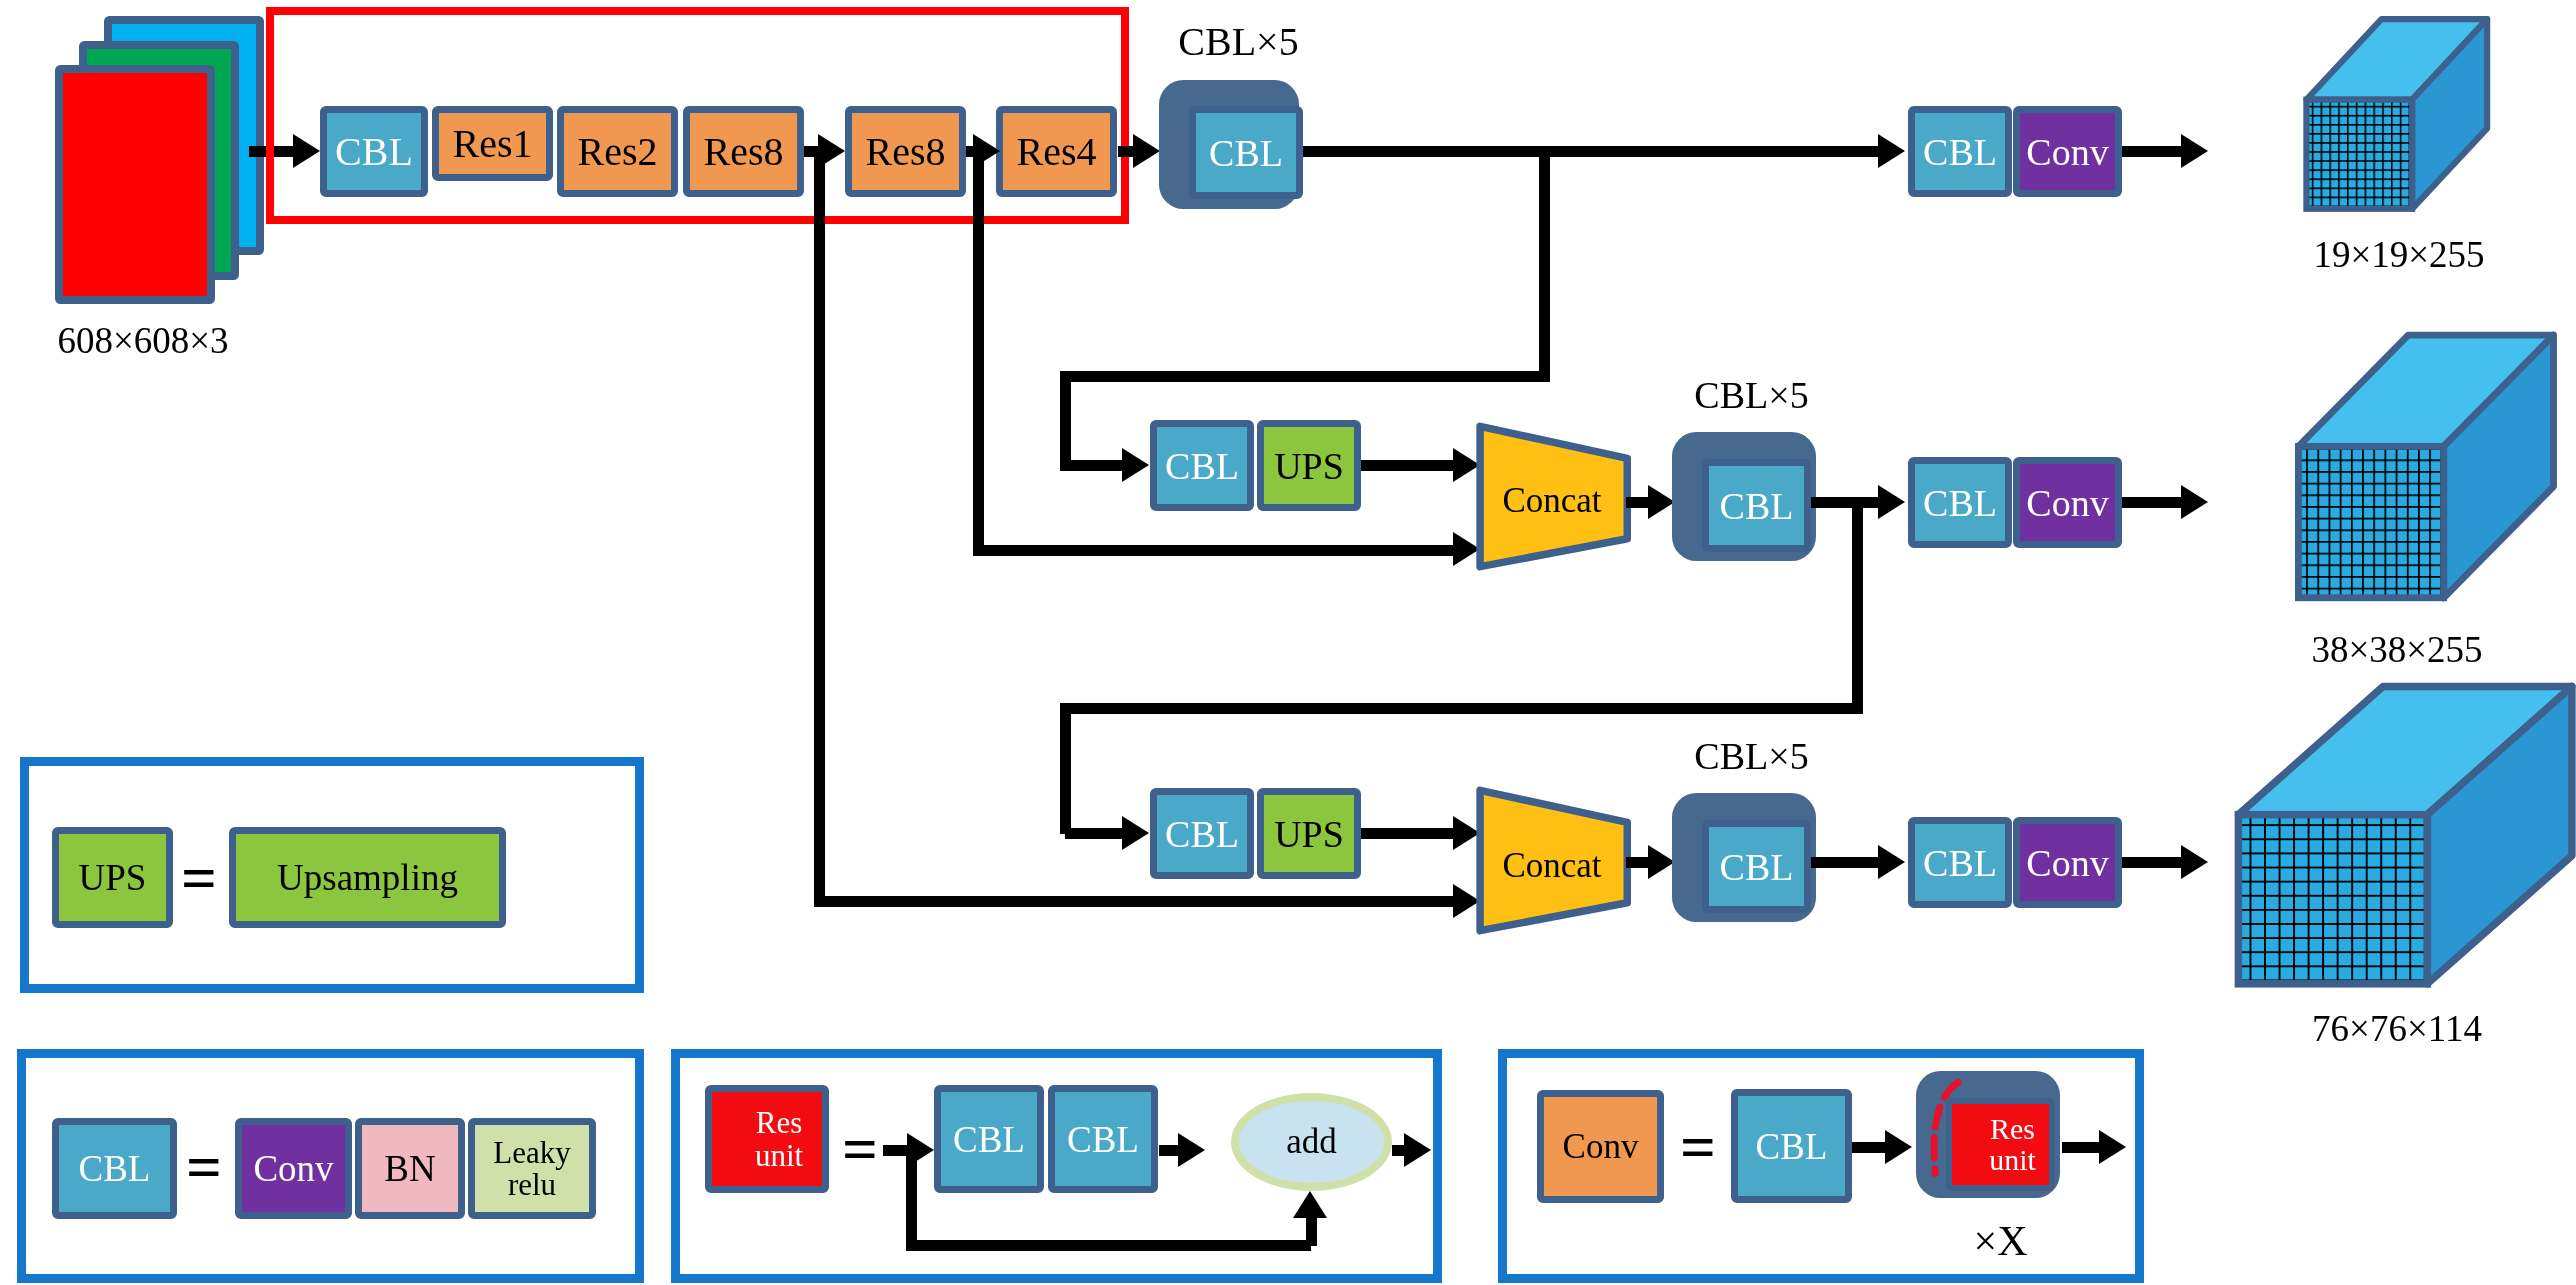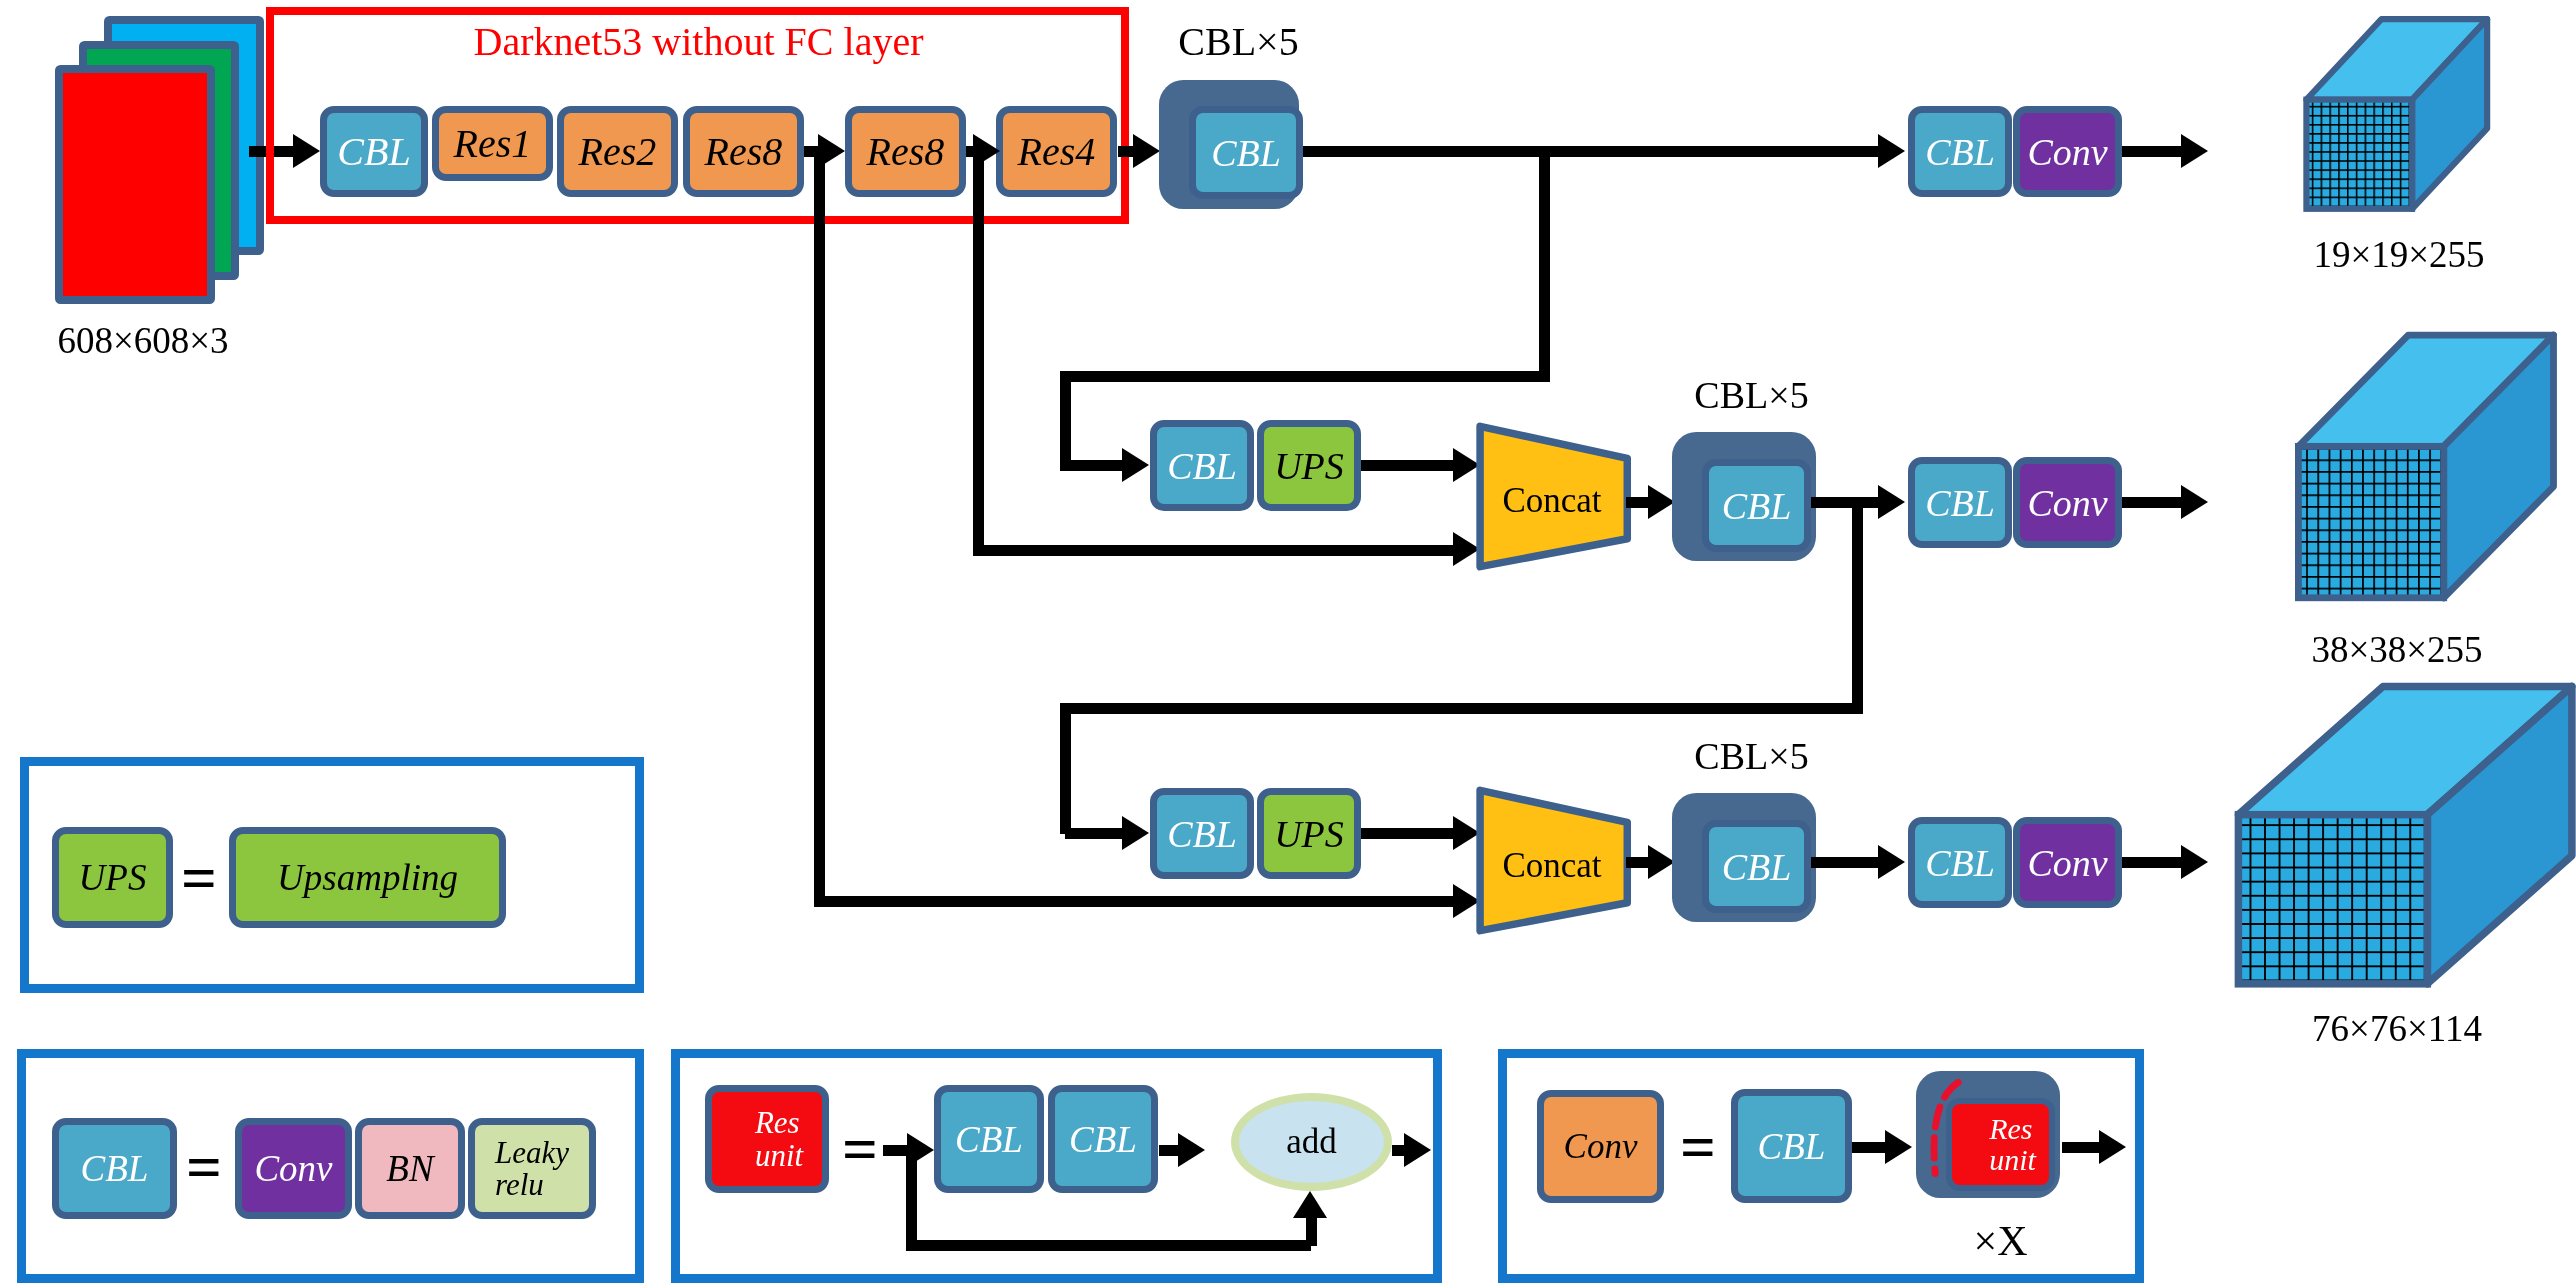--- a/index.html
+++ b/index.html
@@ -6,22 +6,22 @@
     --slate:#3D608C; --stack:#47688F; --teal:#4AA9C8; --orange:#F0984F;
     --green:#8CC63F; --yellow:#FFC013; --purple:#7030A0; --pink:#EFB9BF;
     --palegreen:#CFE0A8; --redbright:#FF0000; --resred:#F40B12;
     --legendblue:#1577CB; --inputblue:#00B0F0; --inputgreen:#00A651;
     --cubefront:#29ABE2; --cubetop:#45BFEE; --cubeside:#2A96D2; --line:#000000;
   }
   html,body{margin:0;padding:0;background:#fff;}
   #canvas{position:relative;width:2576px;height:1286px;background:#fff;overflow:hidden;
           font-family:"Liberation Serif","DejaVu Serif",serif;}
   .block{position:absolute;box-sizing:border-box;border:7.5px solid var(--slate);
-         border-radius:14px;display:flex;align-items:center;justify-content:center;
-         font-size:40px;line-height:1.0;text-align:left;font-style:italic;}
+         border-radius:6px;display:flex;align-items:center;justify-content:center;
+         font-size:40px;line-height:1.0;text-align:center;}
   .teal{background:var(--teal);color:#fff;}
   .orangeb{background:var(--orange);color:#000;}
   .greenb{background:var(--green);color:#000;}
   .purpleb{background:var(--purple);color:#fff;}
   .pinkb{background:var(--pink);color:#000;}
   .paleb{background:var(--palegreen);color:#000;}
   .redb{background:var(--resred);color:#fff;padding-left:24px;}
   .stackback{position:absolute;box-sizing:border-box;background:var(--stack);border-radius:24.5px;}
   .panel{position:absolute;box-sizing:border-box;border:8.9px solid var(--slate);border-radius:5.5px;}
   .ln{position:absolute;background:var(--line);}
@@ -45,21 +45,20 @@
 
   <div class="panel" style="left:104px;top:16.4px;width:160px;height:239px;background:var(--inputblue);"></div>
   <div class="panel" style="left:79px;top:41px;width:160px;height:239px;background:var(--inputgreen);"></div>
   <div class="panel" style="left:55px;top:65px;width:160px;height:239px;background:var(--redbright);"></div>
   <div class="lbl" style="left:0px;top:319px;width:286px;font-size:37px;">608×608×3</div>
 
   <div class="ln" style="left:249px;top:146px;width:44px;height:11px;"></div>
   <div class="ah-r" style="left:293px;top:134px;"></div>
 
   <div class="redbox" style="left:266px;top:6.8px;width:863px;height:217px;"></div>
-  <div class="lbl" style="left:275px;top:17.7px;width:847px;font-size:40px;color:var(--redbright);">Darknet53 without FC layer</div>
 
   <div class="block teal" style="left:320px;top:106px;width:108px;height:91px;">
       <span>CBL</span>
     </div>
   <div class="block orangeb" style="left:432px;top:106px;width:121px;height:75px;">
       <span>Res1</span>
     </div>
   <div class="block orangeb" style="left:557px;top:106px;width:121px;height:91px;">
       <span>Res2</span>
     </div>

